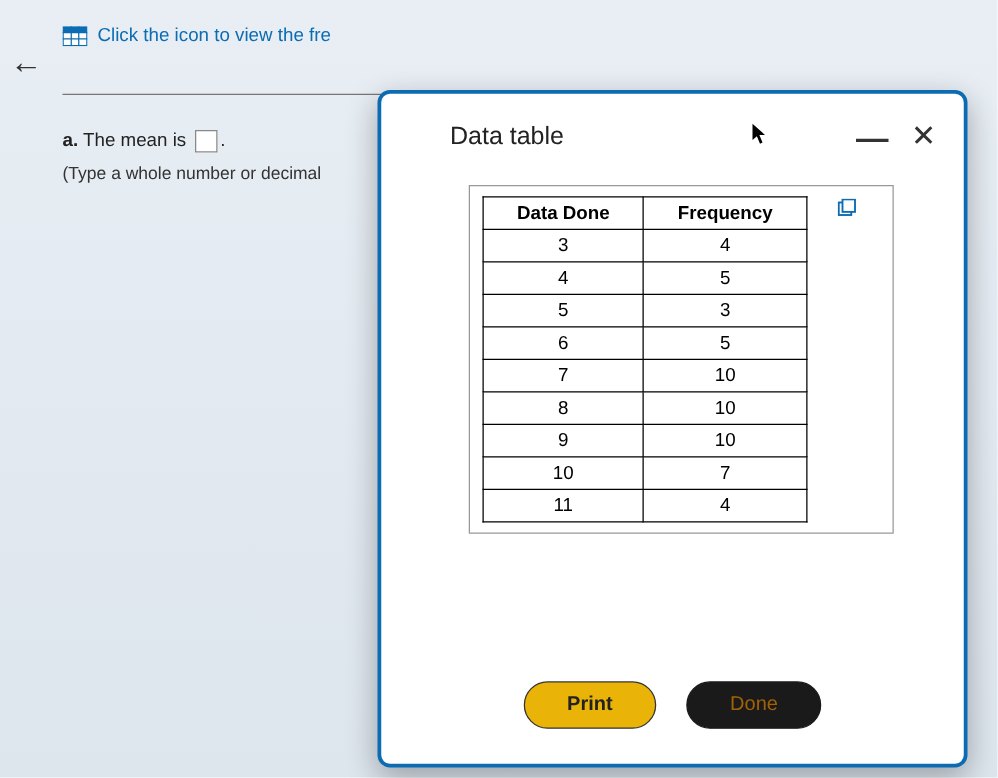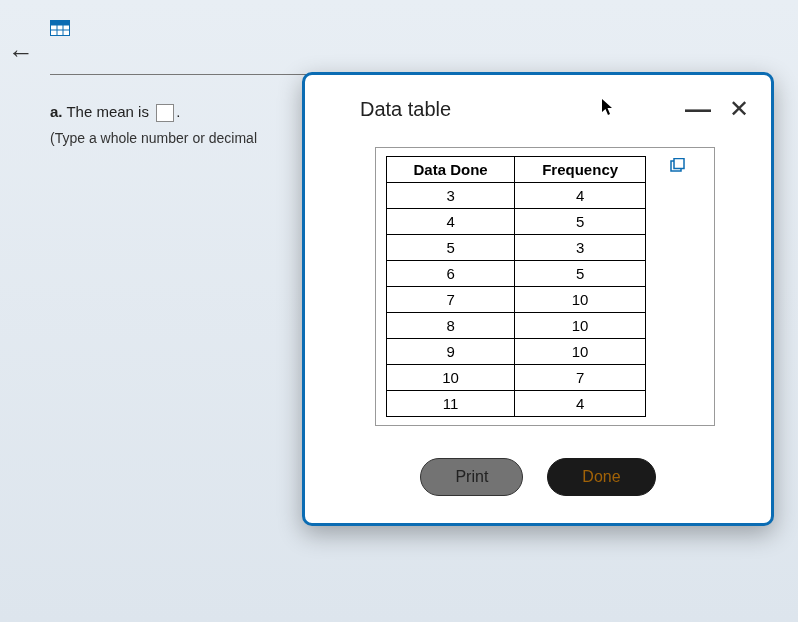--- a/index.html
+++ b/index.html
@@ -70,21 +70,21 @@
       font-size: 14px;
       color: #333;
     }
 
     
     .modal {
       position: absolute;
       top: 72px;
       left: 302px;
       width: 472px;
-      height: 454px;
+      height: 542px;
       background: #fff;
       border: 3px solid #0b6cb3;
       border-radius: 10px;
       box-shadow: 0 8px 24px rgba(0,0,0,0.3);
       display: flex;
       flex-direction: column;
     }
     .modal-header {
       display: flex;
       align-items: center;
@@ -154,22 +154,23 @@
       padding: 22px 0 28px 0;
     }
     .btn {
       border-radius: 22px;
       padding: 9px 34px;
       font-size: 16px;
       cursor: pointer;
       border: 1.5px solid #333;
     }
     .btn-print {
-      background: #737373;
-      color: #222;
+      background: #eab308;
+      color: #222;
+      font-weight: bold;
     }
     .btn-done {
       background: #1a1a1a;
       color: #a16207;
       border-color: #1a1a1a;
     }
   </style>
 </head>
 <body>
 
@@ -182,20 +183,21 @@
     <span class="table-icon">
       <svg width="20" height="16" viewBox="0 0 20 16">
         <rect x="0.5" y="0.5" width="19" height="15" fill="#fff" stroke="#0b6cb3" stroke-width="1"></rect>
         <line x1="0" y1="5" x2="20" y2="5" stroke="#0b6cb3" stroke-width="1"></line>
         <line x1="0" y1="10" x2="20" y2="10" stroke="#0b6cb3" stroke-width="1"></line>
         <line x1="7" y1="0" x2="7" y2="16" stroke="#0b6cb3" stroke-width="1"></line>
         <line x1="13" y1="0" x2="13" y2="16" stroke="#0b6cb3" stroke-width="1"></line>
         <rect x="0.5" y="0.5" width="19" height="4.5" fill="#0b6cb3"></rect>
       </svg>
     </span>
+    <span class="link-text">Click the icon to view the fre</span>
   </div>
 
   <hr class="hr-line">
 
   <p class="part-a-row">
     <span class="bold">a.</span><span> The mean is </span><span class="input-box"></span><span>.</span>
   </p>
   <p class="hint-text">(Type a whole number or decimal</p>
 
 </div>

